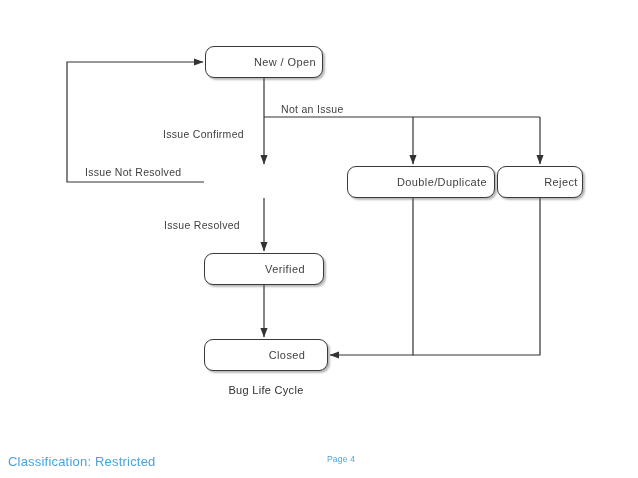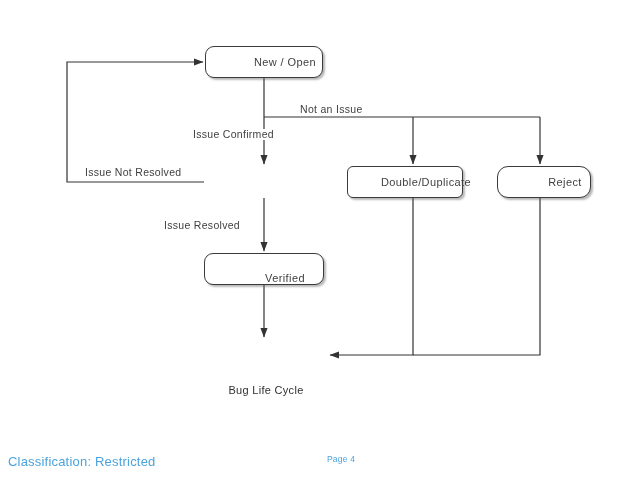--- a/index.html
+++ b/index.html
@@ -50,38 +50,38 @@
   .node .node-label {
     font-size: 11px;
     color: #3f3f3f;
     letter-spacing: 0.4px;
     white-space: nowrap;
     line-height: 1;
   }
 
   #node-new-open      { left: 205px; top: 46px;  width: 118px; height: 32px; }
   #node-fixed         { left: 204px; top: 166px; width: 120px; height: 32px; }
-  #node-double        { left: 347px; top: 166px; width: 116px; height: 32px; border-radius: 6px; }
-  #node-reject        { left: 497px; top: 166px; width: 94px;  height: 32px; border-radius: 11px; }
-  #node-verified      { left: 204px; top: 253px; width: 120px; height: 32px; align-items: flex-end; }
+  #node-double        { left: 347px; top: 166px; width: 148px; height: 32px; }
+  #node-reject        { left: 497px; top: 166px; width: 86px;  height: 32px; }
+  #node-verified      { left: 204px; top: 253px; width: 120px; height: 32px; }
   #node-closed        { left: 204px; top: 339px; width: 124px; height: 32px; }
 
   
   .edge-label {
     position: absolute;
     font-size: 10.5px;
     color: #3f3f3f;
     letter-spacing: 0.3px;
     white-space: nowrap;
     z-index: 4;
     background: #ffffff;
     line-height: 1;
   }
-  #label-not-an-issue      { left: 281px; top: 104px; margin-left: 19px; }
-  #label-issue-confirmed   { left: 163px; top: 129px; margin-left: 30px; }
+  #label-not-an-issue      { left: 281px; top: 104px; }
+  #label-issue-confirmed   { left: 163px; top: 129px; }
   #label-issue-not-resolved{ left: 85px;  top: 167px; }
   #label-issue-resolved    { left: 164px; top: 220px; }
 
   
   #diagram-caption {
     position: absolute;
     left: 204px;
     top: 384px;
     width: 124px;
     text-align: center;
@@ -172,20 +172,23 @@
   </div>
 
   <div class="node" id="node-reject">
     <span class="node-label">Reject</span>
   </div>
 
   <div class="node" id="node-verified">
     <span class="node-label">Verified</span>
   </div>
 
+  <div class="node" id="node-closed">
+    <span class="node-label">Closed</span>
+  </div>
 
   <div class="edge-label" id="label-not-an-issue">Not an Issue</div>
   <div class="edge-label" id="label-issue-confirmed">Issue Confirmed</div>
   <div class="edge-label" id="label-issue-not-resolved">Issue Not Resolved</div>
   <div class="edge-label" id="label-issue-resolved">Issue Resolved</div>
 
   <div id="diagram-caption">Bug Life Cycle</div>
 
 
   <div id="footer">

